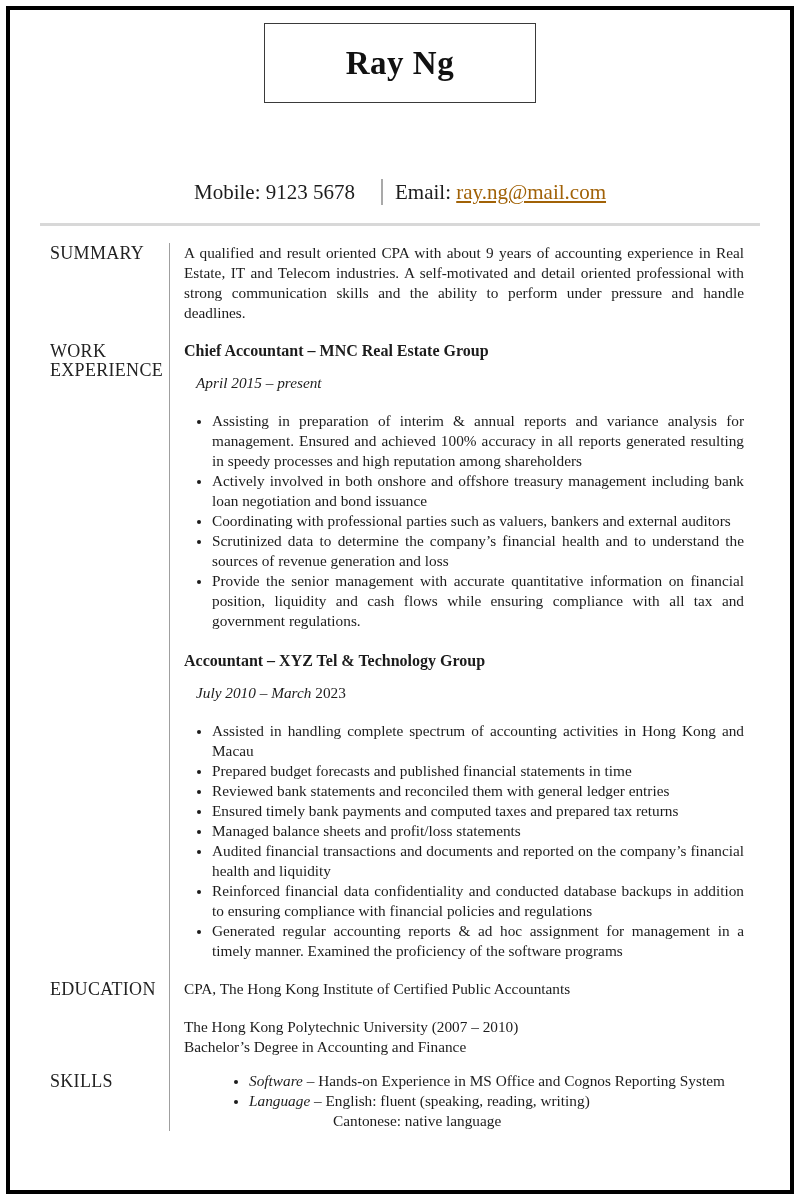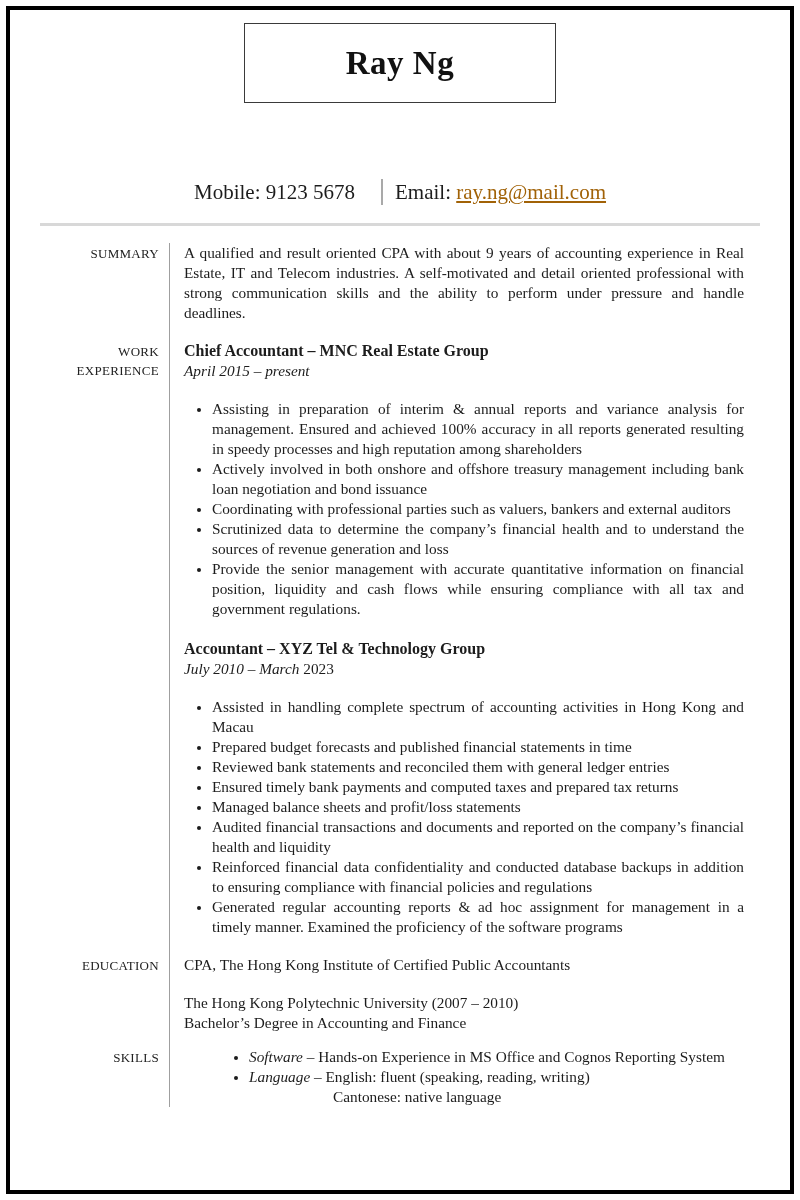--- a/index.html
+++ b/index.html
@@ -13,21 +13,21 @@
   }
   .page {
     position: absolute;
     left: 6px; top: 6px; right: 6px; bottom: 6px;
     border: 4px solid #000000;
     background: #ffffff;
     overflow: hidden;
   }
   
   .name-box {
-    width: 312px; height: 80px;
+    width: 272px; height: 80px;
     margin: 13px auto 0 auto;
     border: 1px solid #3a3a3a;
     display: flex; align-items: center; justify-content: center;
   }
   .name-box h1 {
     margin: 0;
     font-size: 33px;
     font-weight: bold;
     letter-spacing: 0.5px;
     color: #111111;
@@ -70,42 +70,41 @@
     width: 1px;
     background: #9f9f9f;
   }
   .section {
     display: grid;
     grid-template-columns: 119px 1fr;
     margin-bottom: 18px;
   }
   .section:last-child { margin-bottom: 0; }
   .section-label {
-    font-size: 13px;
+    font-size: 18px;
     line-height: 19px;
     letter-spacing: 0.3px;
     color: #222222;
     padding-right: 10px;
     padding-top: 1px;
-    text-align: right;
   }
   .section-content {
     padding-left: 15px;
     padding-right: 6px;
   }
   .justify { text-align: justify; }
   .summary-text { margin: 0; }
   
   .job + .job { margin-top: 20px; }
   .job-title {
     margin: 0;
     font-size: 16px;
     font-weight: bold;
   }
-  .job-date { margin: 0; }
+  .job-date { margin: 12px; }
   .ital { font-style: italic; }
   ul.bullets {
     margin: 18px 0 0 0;
     padding: 0;
     list-style: disc outside;
   }
   ul.bullets li {
     margin-left: 28px;
     text-align: justify;
   }

